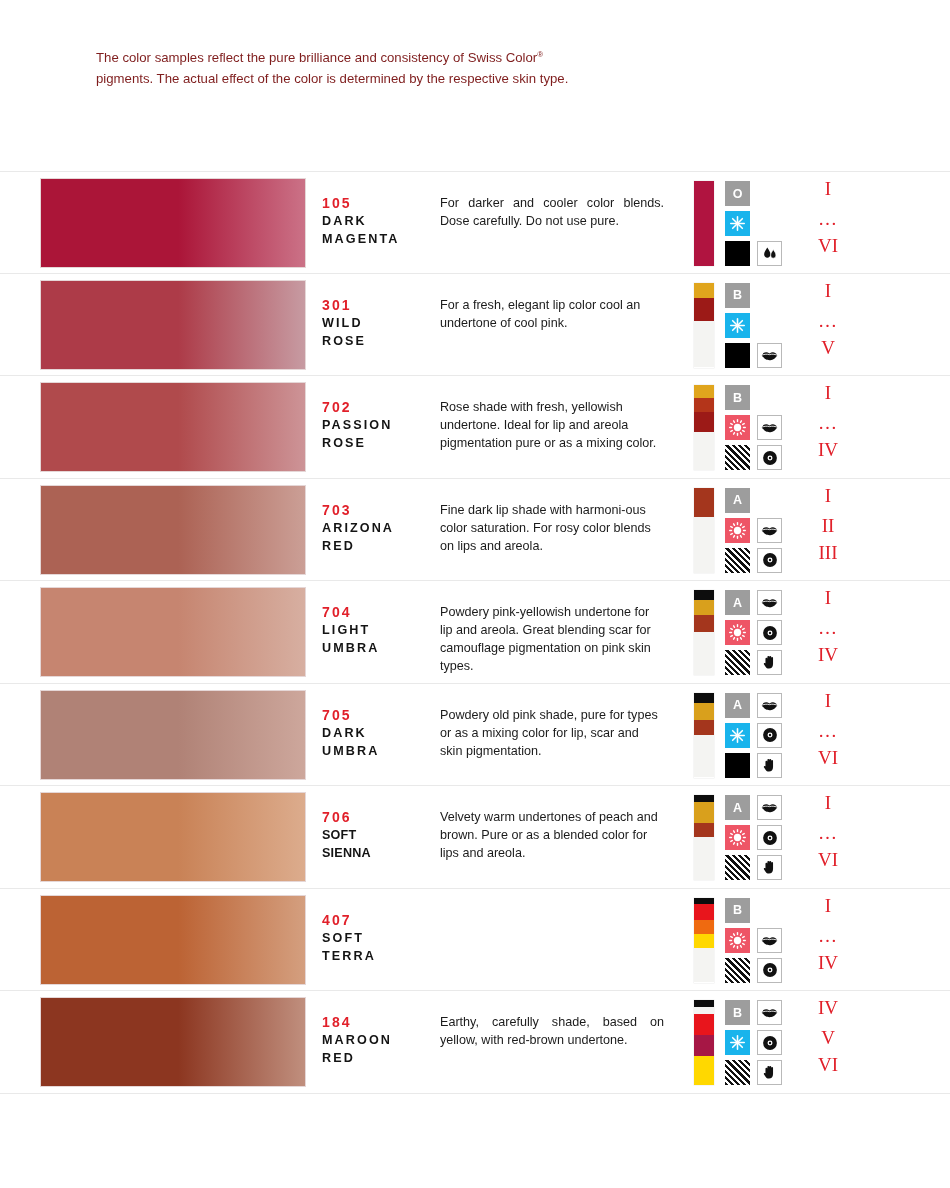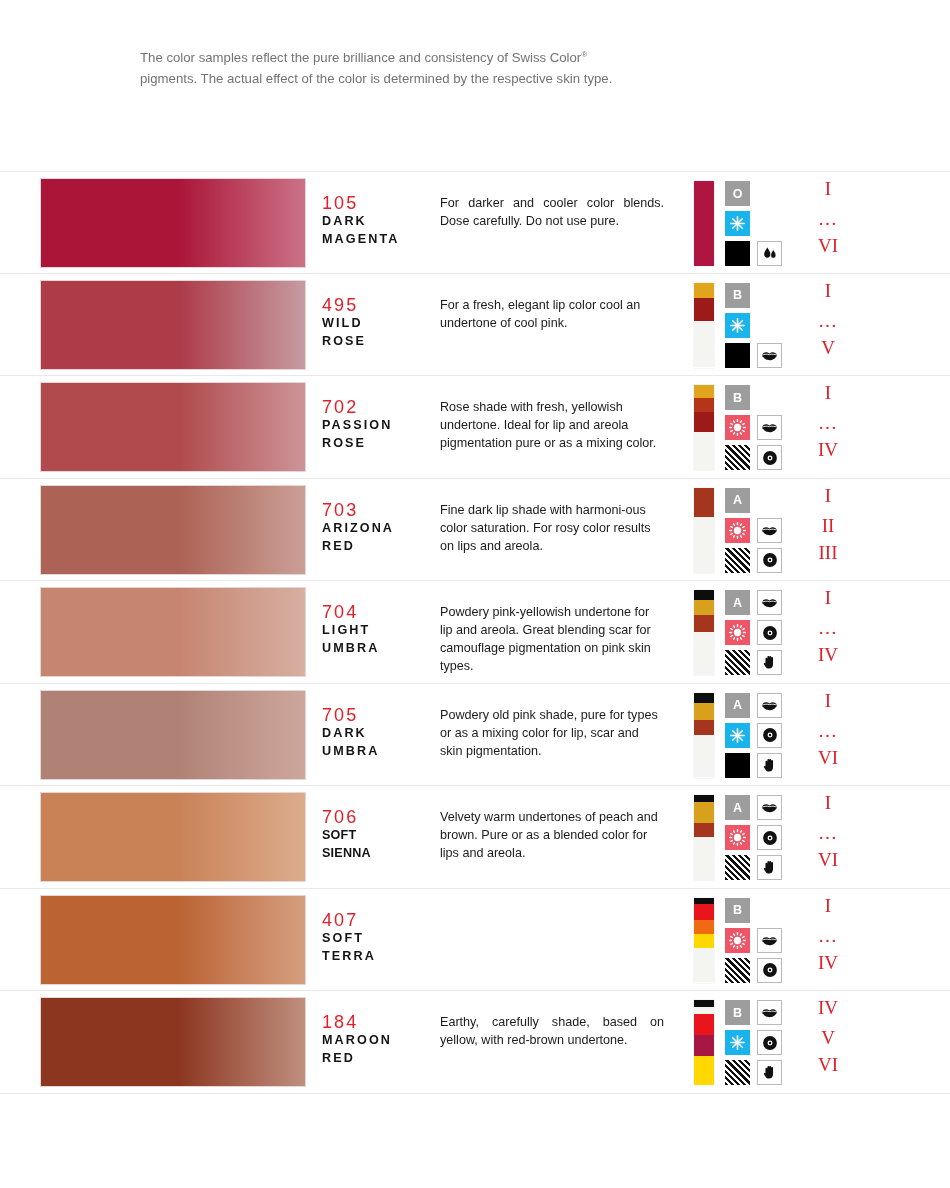--- a/index.html
+++ b/index.html
@@ -8,23 +8,22 @@
     background:#ffffff;
     font-family:"Liberation Sans",sans-serif;
     -webkit-font-smoothing:antialiased;
     overflow:hidden;
   }
   .page{position:relative;width:950px;height:1188px;}
 
   
   .intro{
     position:absolute;left:96px;top:44px;width:558px;
-    font-size:13.2px;line-height:21px;color:#737373;
+    font-size:13.2px;line-height:21px;color:#7f1d1d;
     text-align:justify;
-    margin-left:44px;
   }
   .intro .l2{text-align:left;}
   .intro sup{font-size:8px;vertical-align:super;}
 
   
   .rows{position:absolute;left:0;top:171px;width:950px;}
   .row{
     position:relative;
     height:102.5px;
     border-bottom:1px solid #e9e9e9;
@@ -36,21 +35,21 @@
   .swatch{
     position:absolute;left:41px;top:7px;
     width:264px;height:88px;
     box-shadow:0 0 0 1px rgba(180,140,140,.35);
   }
   .swatch .grad{position:absolute;inset:0;}
 
   
   .idblock{position:absolute;left:322px;top:22px;width:110px;}
   .code{
-    color:#e1202a;font-weight:normal;font-size:18px;
+    color:#e1202a;font-weight:bold;font-size:14px;
     letter-spacing:2.1px;line-height:18px;
   }
   .name{
     color:#141414;font-weight:bold;font-size:12.6px;
     letter-spacing:2.1px;line-height:18px;text-transform:uppercase;
   }
   .name.tight{letter-spacing:0.2px;}
 
   
   .desc{
@@ -156,21 +155,21 @@
           <div class="rv p0">I</div>
           <div class="rv p1 dots">…</div>
           <div class="rv p2">VI</div>
         </div>
       </div>
       <div class="row">
         <div class="swatch">
           <div class="grad" style="background: linear-gradient(to right, rgb(173, 59, 72) 0%, rgb(173, 59, 72) 52%, rgb(199, 155, 162) 100%);"></div>
         </div>
         <div class="idblock">
-          <div class="code">495</div>
+          <div class="code">301</div>
           <div class="name">WILD</div>
           <div class="name">ROSE</div>
         </div>
         <div class="desc left">For a fresh, elegant lip color cool an undertone of cool pink.</div>
         <div class="bar">
           <span style="background: rgb(224, 165, 29); height: 18%;"></span>
           <span style="background: rgb(156, 26, 23); height: 27%;"></span>
           <span style="background: rgb(244, 244, 242); height: 55%;"></span>
         </div>
         <div class="icons">
@@ -257,21 +256,21 @@
       </div>
       <div class="row">
         <div class="swatch">
           <div class="grad" style="background: linear-gradient(to right, rgb(172, 98, 84) 0%, rgb(172, 98, 84) 52%, rgb(203, 159, 150) 100%);"></div>
         </div>
         <div class="idblock">
           <div class="code">703</div>
           <div class="name">ARIZONA</div>
           <div class="name">RED</div>
         </div>
-        <div class="desc left">Fine dark lip shade with harmoni-ous color saturation. For rosy color results on lips and areola.</div>
+        <div class="desc left">Fine dark lip shade with harmoni-ous color saturation. For rosy color blends on lips and areola.</div>
         <div class="bar">
           <span style="background: rgb(164, 54, 29); height: 35%;"></span>
           <span style="background: rgb(244, 244, 242); height: 65%;"></span>
         </div>
         <div class="icons">
           <div class="ic r0 col0 ic-letter">A</div>
           <div class="ic r1 col0 ic-sun">
             <svg width="19" height="19" viewBox="0 0 24 24" aria-hidden="true">
               <circle cx="12" cy="12" r="4.6" fill="#ffffff"></circle>
               <line x1="19.60" y1="12.00" x2="21.80" y2="12.00" stroke="#ffffff" stroke-width="1.8" stroke-linecap="round"></line>

